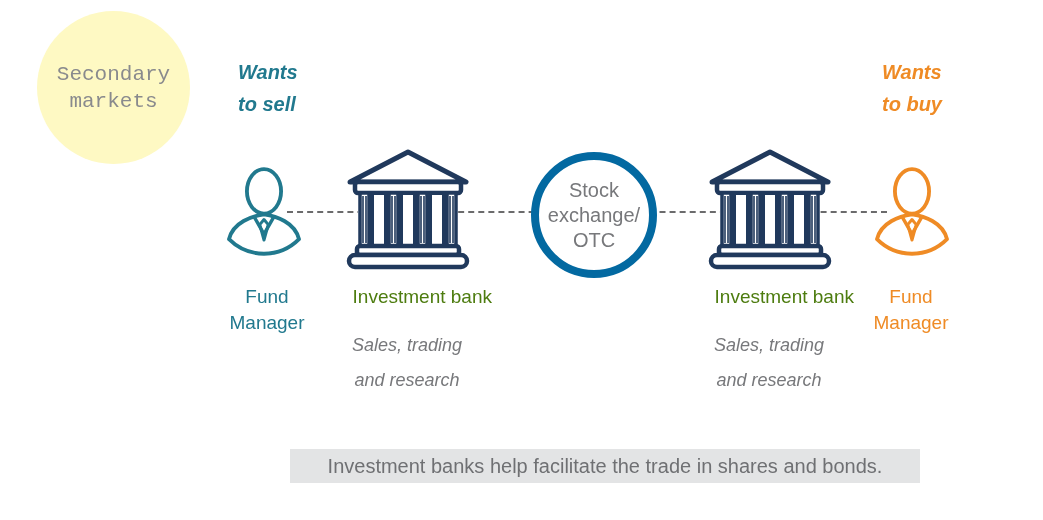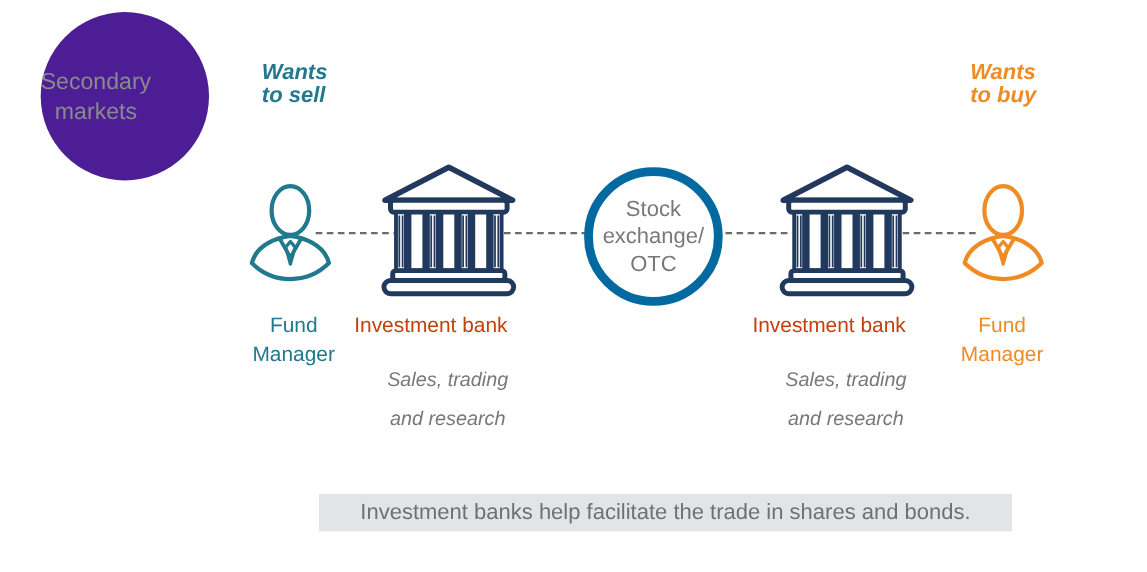--- a/index.html
+++ b/index.html
@@ -6,27 +6,27 @@
   .stage{
     position:relative;width:1043px;height:520px;background:#ffffff;overflow:hidden;
     font-family:"Liberation Sans", sans-serif;
   }
   .abs{position:absolute;}
   .pre{white-space:pre-line;}
 
   
   .badge{
     left:37px;top:11px;width:153px;height:153px;border-radius:50%;
-    background:#4c1d95;display:flex;align-items:center;justify-content:flex-start;
-    text-align:center;color:#898A8D;font-size:21px;line-height:27px;
+    background:#fef9c3;display:flex;align-items:center;justify-content:center;
+    text-align:center;color:#898A8D;font-size:21px;line-height:27px;font-family:Liberation Mono, monospace;
   }
 
   
   .intent{
-    font-style:italic;font-weight:bold;font-size:20px;line-height:21px;
+    font-style:italic;font-weight:bold;font-size:20px;line-height:32px;
   }
   .intent.sell{left:238px;top:56px;color:#21798E;}
   .intent.buy{left:882px;top:56px;color:#EF8B25;}
 
   
   .dash-line{
     left:287px;top:211px;width:600px;height:0;
     border-top:2px dashed #6B6B6C;z-index:0;
   }
 
@@ -46,21 +46,21 @@
     color:#77787B;font-size:20px;line-height:25px;
   }
 
   
   .fund-label{
     width:120px;text-align:center;font-size:19px;line-height:26px;
   }
   .fund-label.teal{left:207px;top:284px;color:#21798E;}
   .fund-label.orange{left:851px;top:284px;color:#EF8B25;}
   .bank-label{
-    width:170px;text-align:left;font-size:19px;color:#c2410c;line-height:24px;
+    width:170px;text-align:right;font-size:19px;color:#4d7c0f;line-height:24px;
   }
   .bank-label.b1{left:322px;top:285px;}
   .bank-label.b2{left:684px;top:285px;}
   .bank-sub{
     width:170px;text-align:center;font-style:italic;font-size:18px;
     color:#77787B;line-height:35px;
   }
   .bank-sub.b1{left:322px;top:328px;}
   .bank-sub.b2{left:684px;top:328px;}
 

